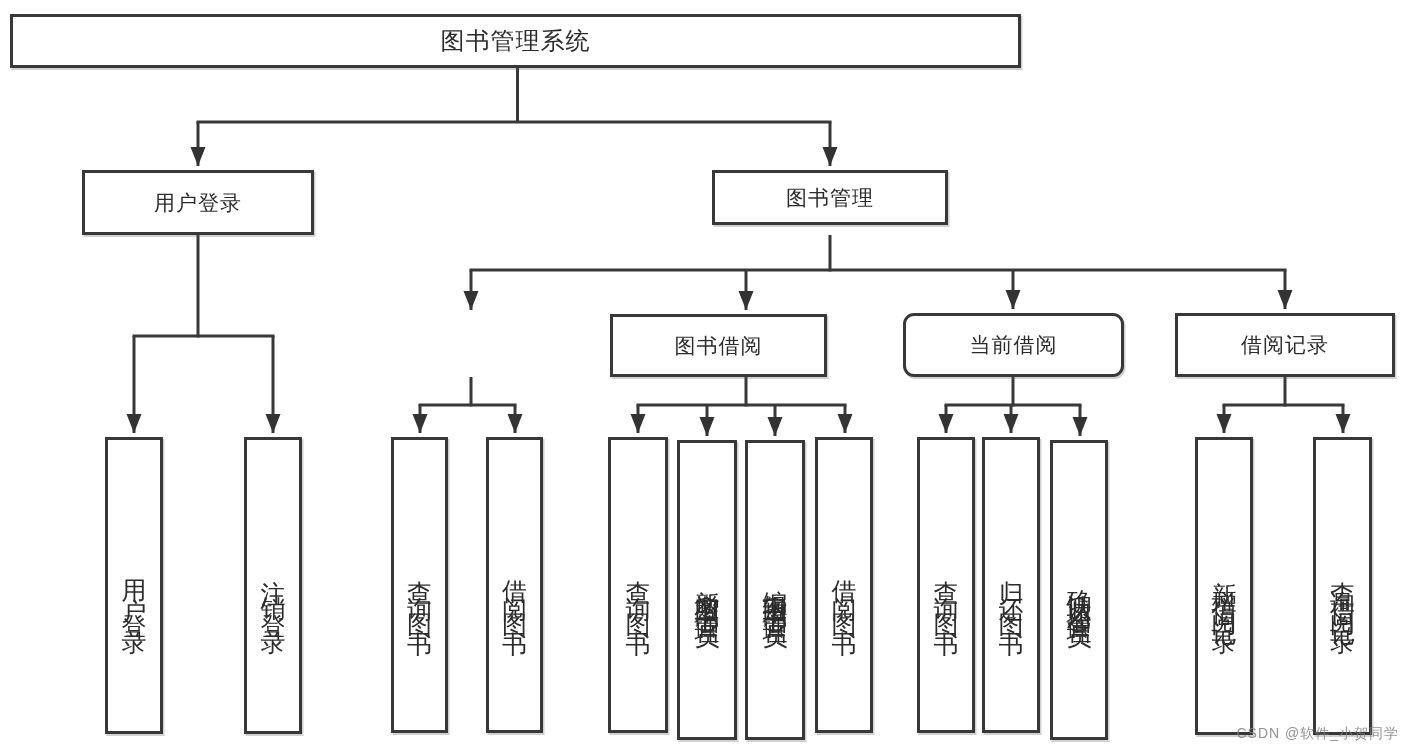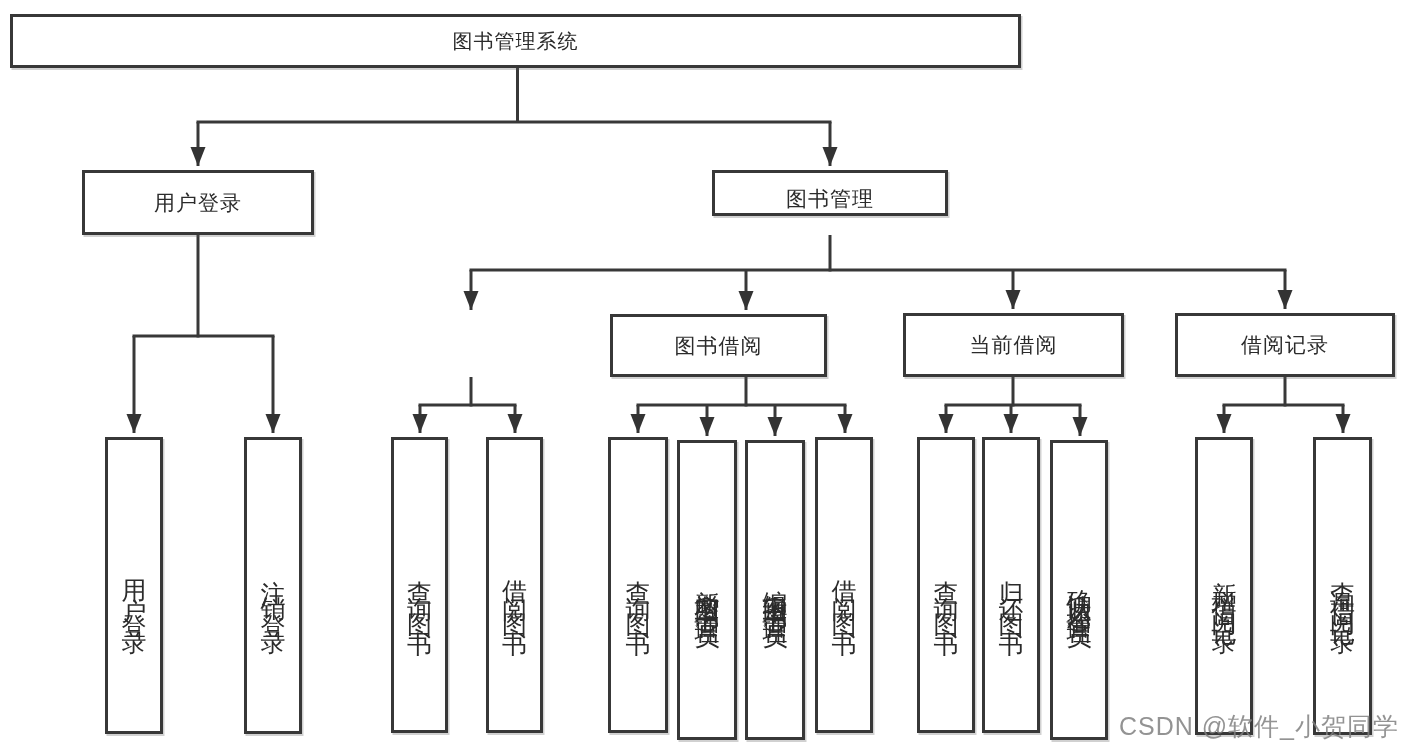--- a/index.html
+++ b/index.html
@@ -21,35 +21,35 @@
     box-sizing: border-box;
     border: 3px solid #383838;
     background: #ffffff;
     color: #2b2b2b;
     display: flex;
     align-items: center;
     justify-content: center;
     box-shadow: 1.5px 2px 0 rgba(90,90,90,0.28);
   }
   .h-box { font-size: 21px; letter-spacing: 1px; }
-  .root-box { font-size: 20px; }
+  .root-box { font-size: 24px; }
   .v-box {
     writing-mode: vertical-rl;
     text-orientation: mixed;
     font-size: 25px;
     line-height: 1;
   }
   .sp-loose  { letter-spacing: 17px; padding-top: 17px; }
   .sp-med    { letter-spacing: 10px; padding-top: 10px; }
   .sp-dense  { letter-spacing: 5px;  padding-top: 5px; }
   .watermark {
     position: absolute;
     right: 6px;
     bottom: 4px;
-    font-size: 25px;
+    font-size: 14px;
     color: rgba(128,128,128,0.85);
     letter-spacing: 1px;
     white-space: nowrap;
     z-index: 5;
   }
 </style>
 </head>
 <body>
 
 <div class="canvas">
@@ -104,28 +104,28 @@
     </g>
   </svg>
 
   <div class="box h-box root-box" style="left:10px; top:14px; width:1011px; height:54px;">
     <span>图书管理系统</span>
   </div>
 
   <div class="box h-box" style="left:82px; top:170px; width:232px; height:65px;">
     <span>用户登录</span>
   </div>
-  <div class="box h-box" style="left:712px; top:170px; width:236px; height:46px;align-items:flex-end;">
+  <div class="box h-box" style="left:712px; top:170px; width:236px; height:55px;">
     <span>图书管理</span>
   </div>
 
   <div class="box h-box" style="left:610px; top:314px; width:217px; height:63px;">
     <span>图书借阅</span>
   </div>
-  <div class="box h-box" style="left:903px; top:313px; width:221px; height:64px;">
+  <div class="box h-box" style="left:903px; top:313px; width:221px; height:64px;border-radius:11px;">
     <span>当前借阅</span>
   </div>
   <div class="box h-box" style="left:1175px; top:313px; width:220px; height:64px;">
     <span>借阅记录</span>
   </div>
 
   <div class="box v-box sp-loose" style="left:105px; top:437px; width:58px; height:297px;">
     <span>用户登录</span>
   </div>
   <div class="box v-box sp-loose" style="left:244px; top:437px; width:58px; height:297px;">

